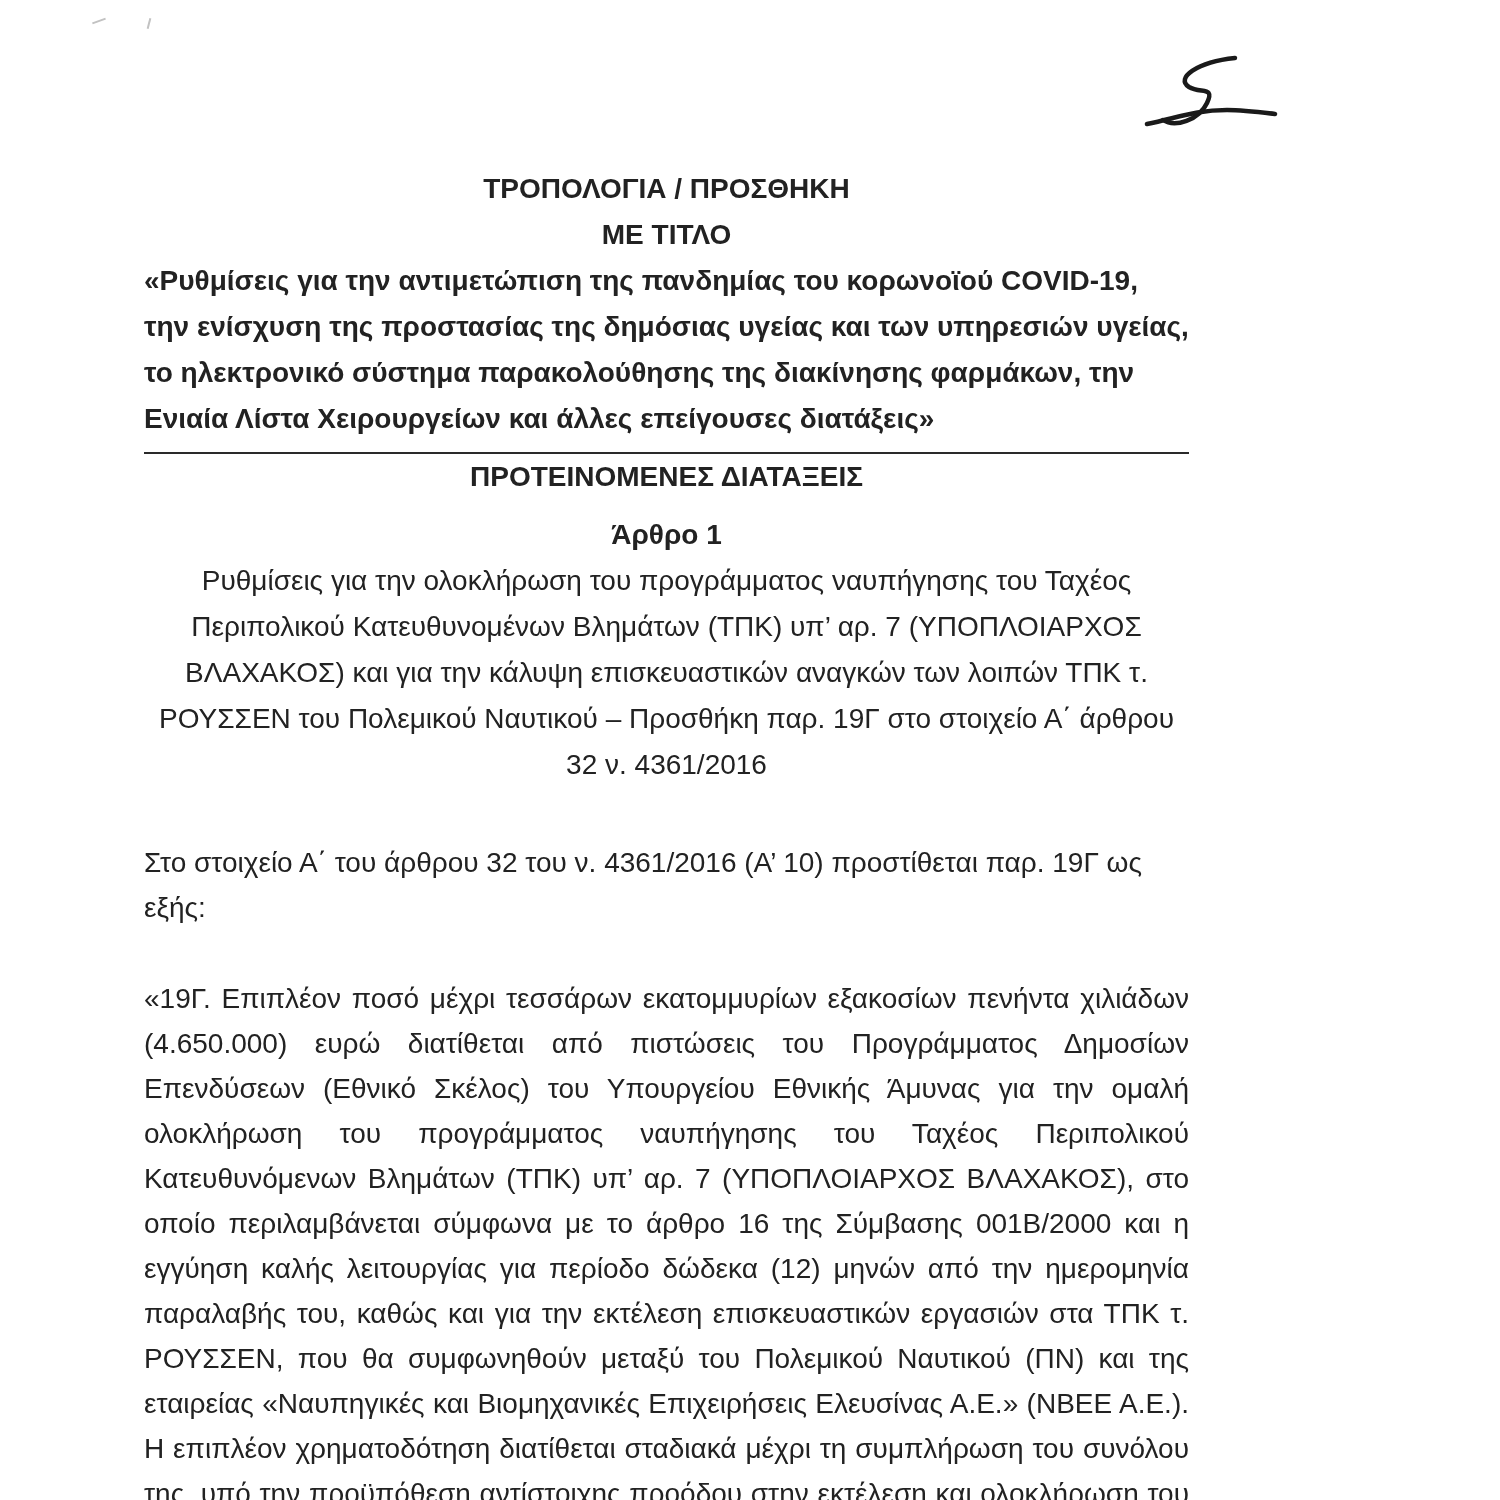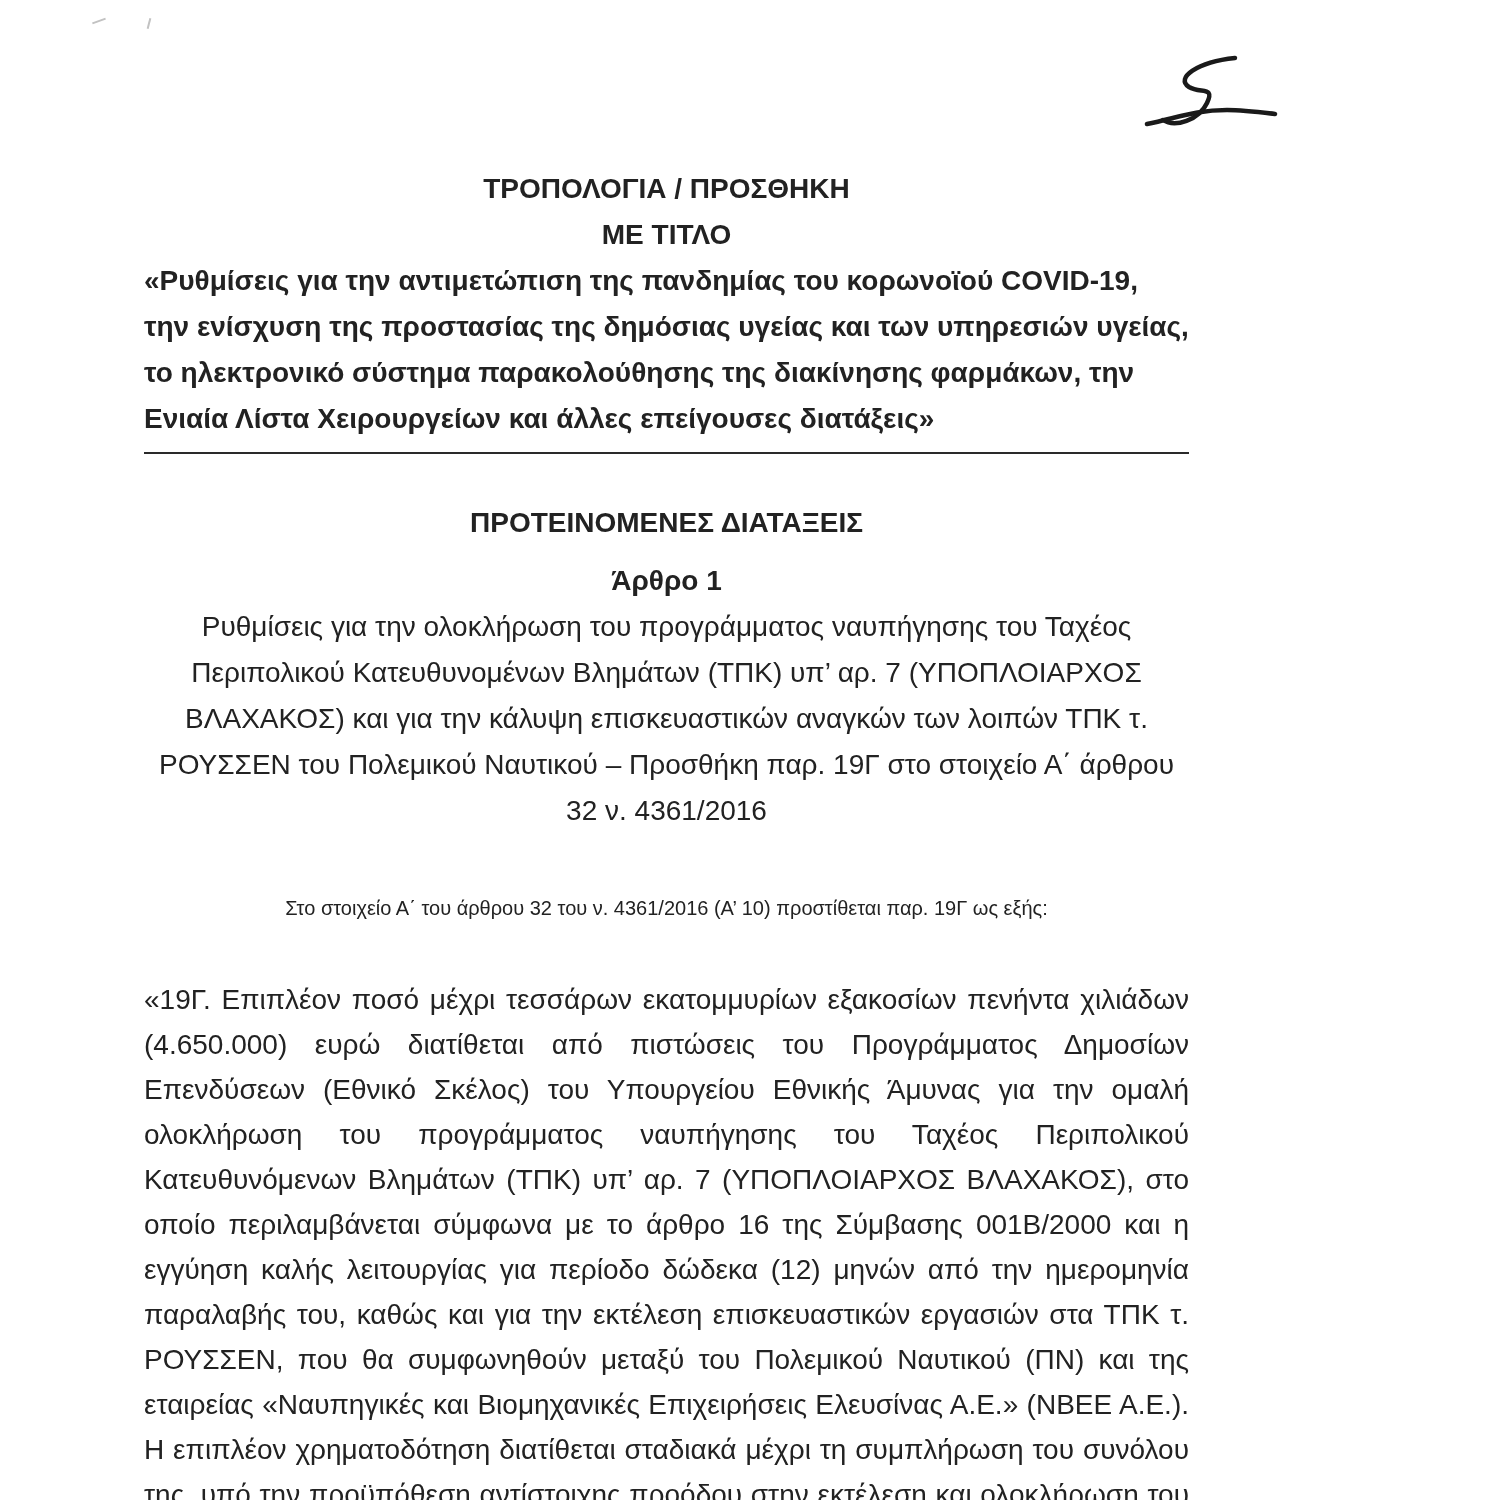--- a/index.html
+++ b/index.html
@@ -39,44 +39,43 @@
     text-align: left;
     font-weight: bold;
   }
   .rule {
     border-top: 2px solid #2a2a2a;
     margin-top: 10px;
     width: 100%;
     height: 0;
   }
   .section-heading {
-    margin-top: 46px;
     font-size: 28px;
     line-height: 46px;
     font-weight: bold;
     text-align: center;
   }
   .article-number {
     margin-top: 12px;
     font-size: 28px;
     line-height: 46px;
     font-weight: bold;
     text-align: center;
   }
   .article-title {
     font-size: 28px;
     line-height: 46px;
     font-weight: normal;
     text-align: center;
   }
   .intro {
     margin: 52px 0 17px 0;
-    font-size: 20px;
+    font-size: 28px;
     line-height: 45px;
-    text-align: center;
+    text-align: left;
     font-weight: normal;
   }
   .bodytext {
     margin: 46px 0 0 0;
     font-size: 28px;
     line-height: 45px;
     text-align: justify;
     font-weight: normal;
   }
   .signature {

